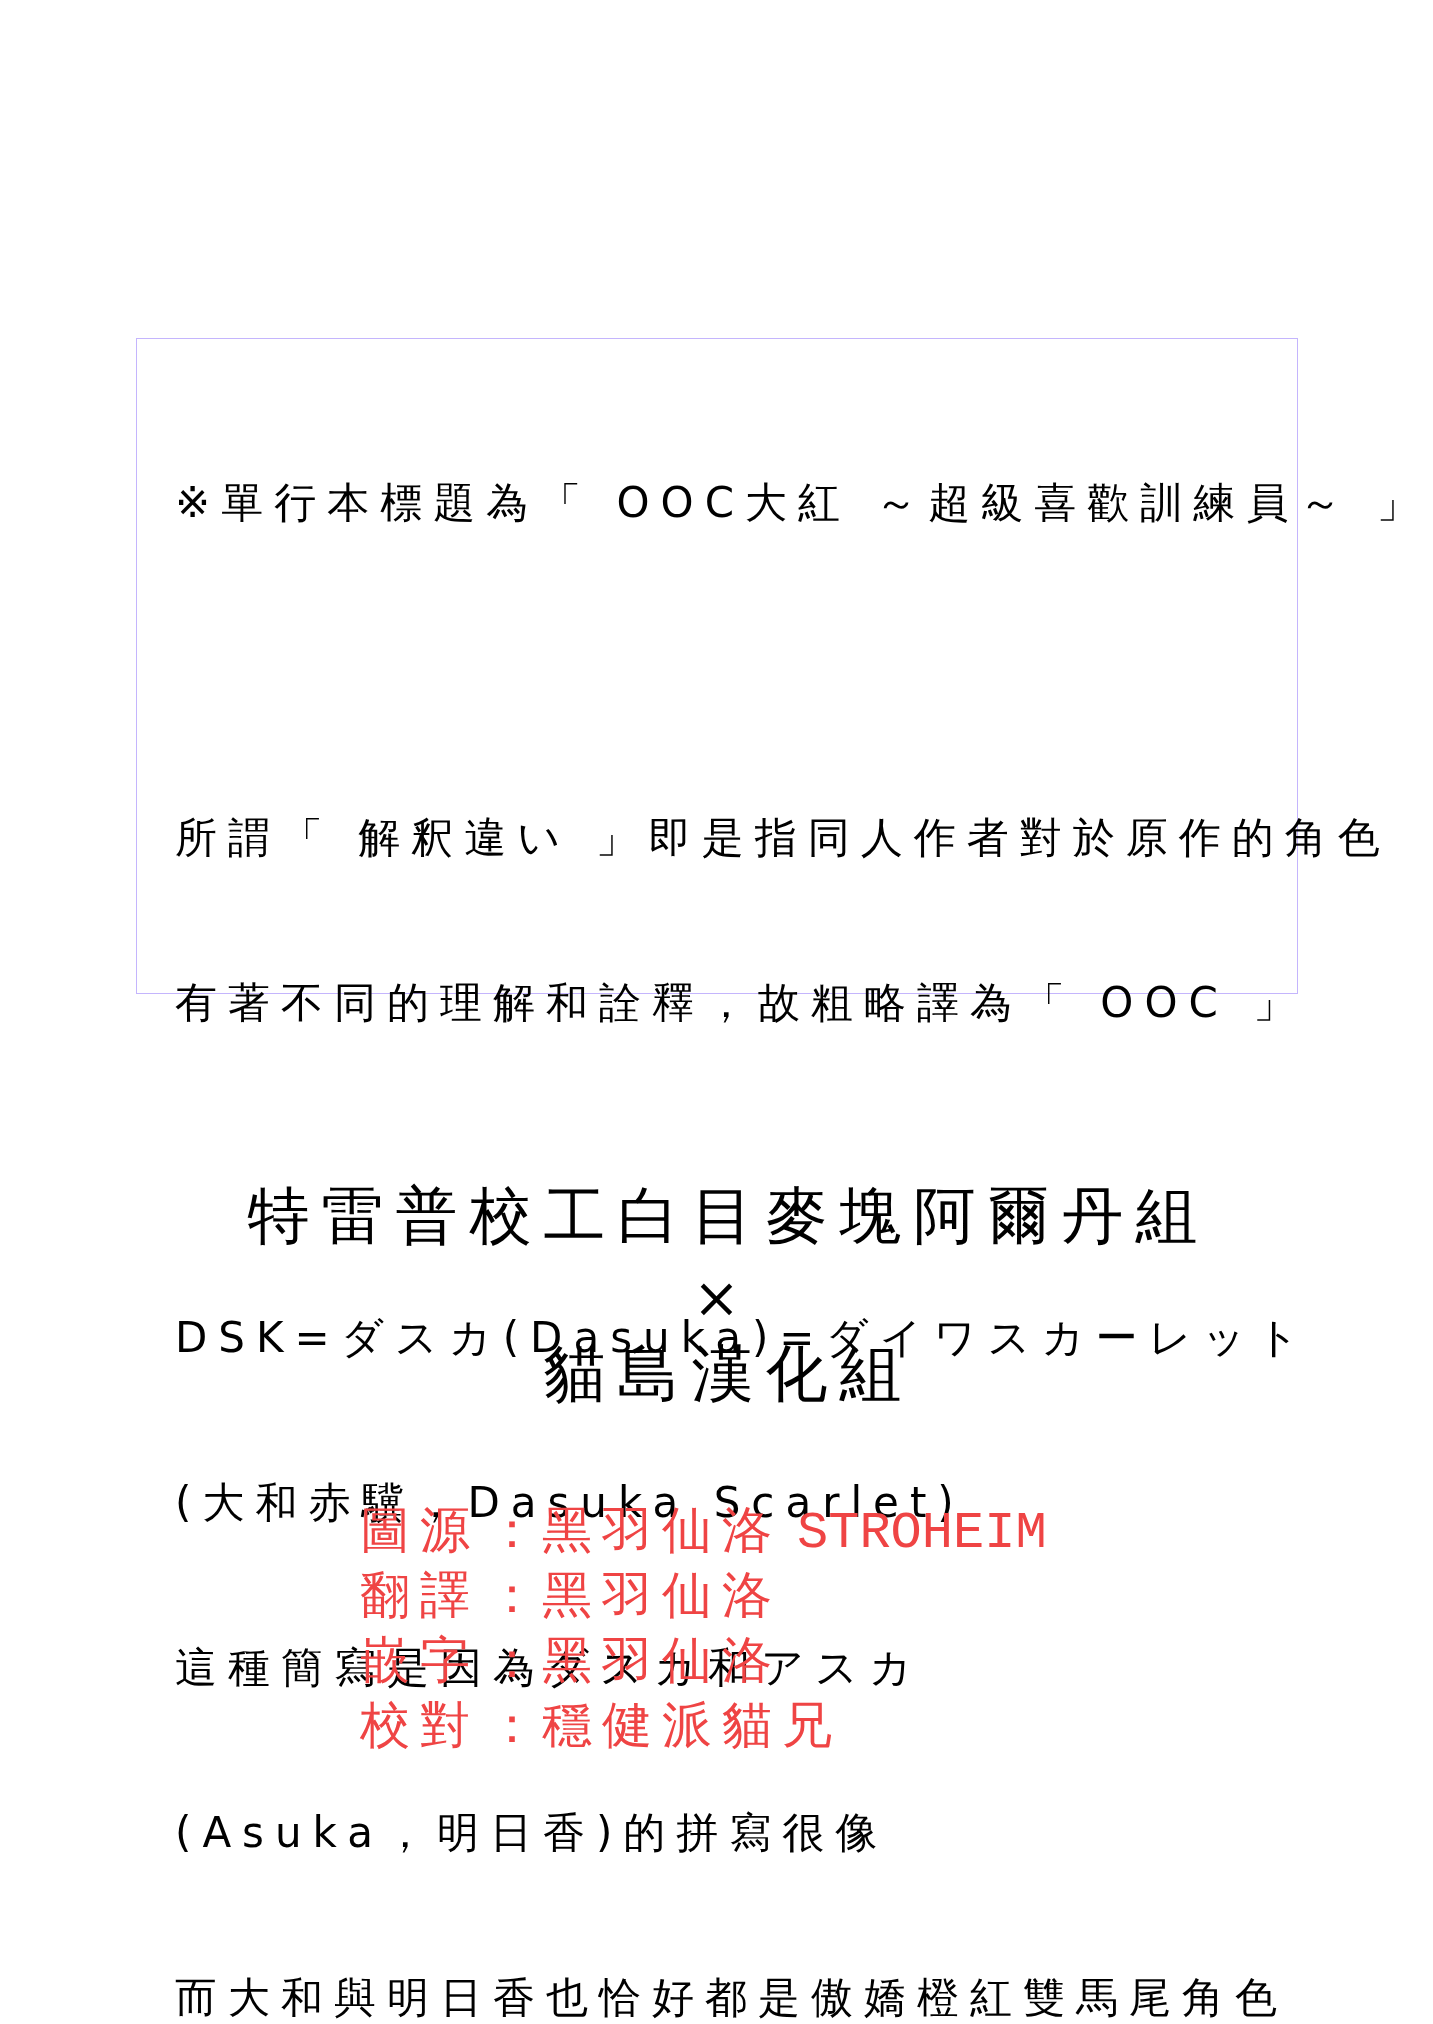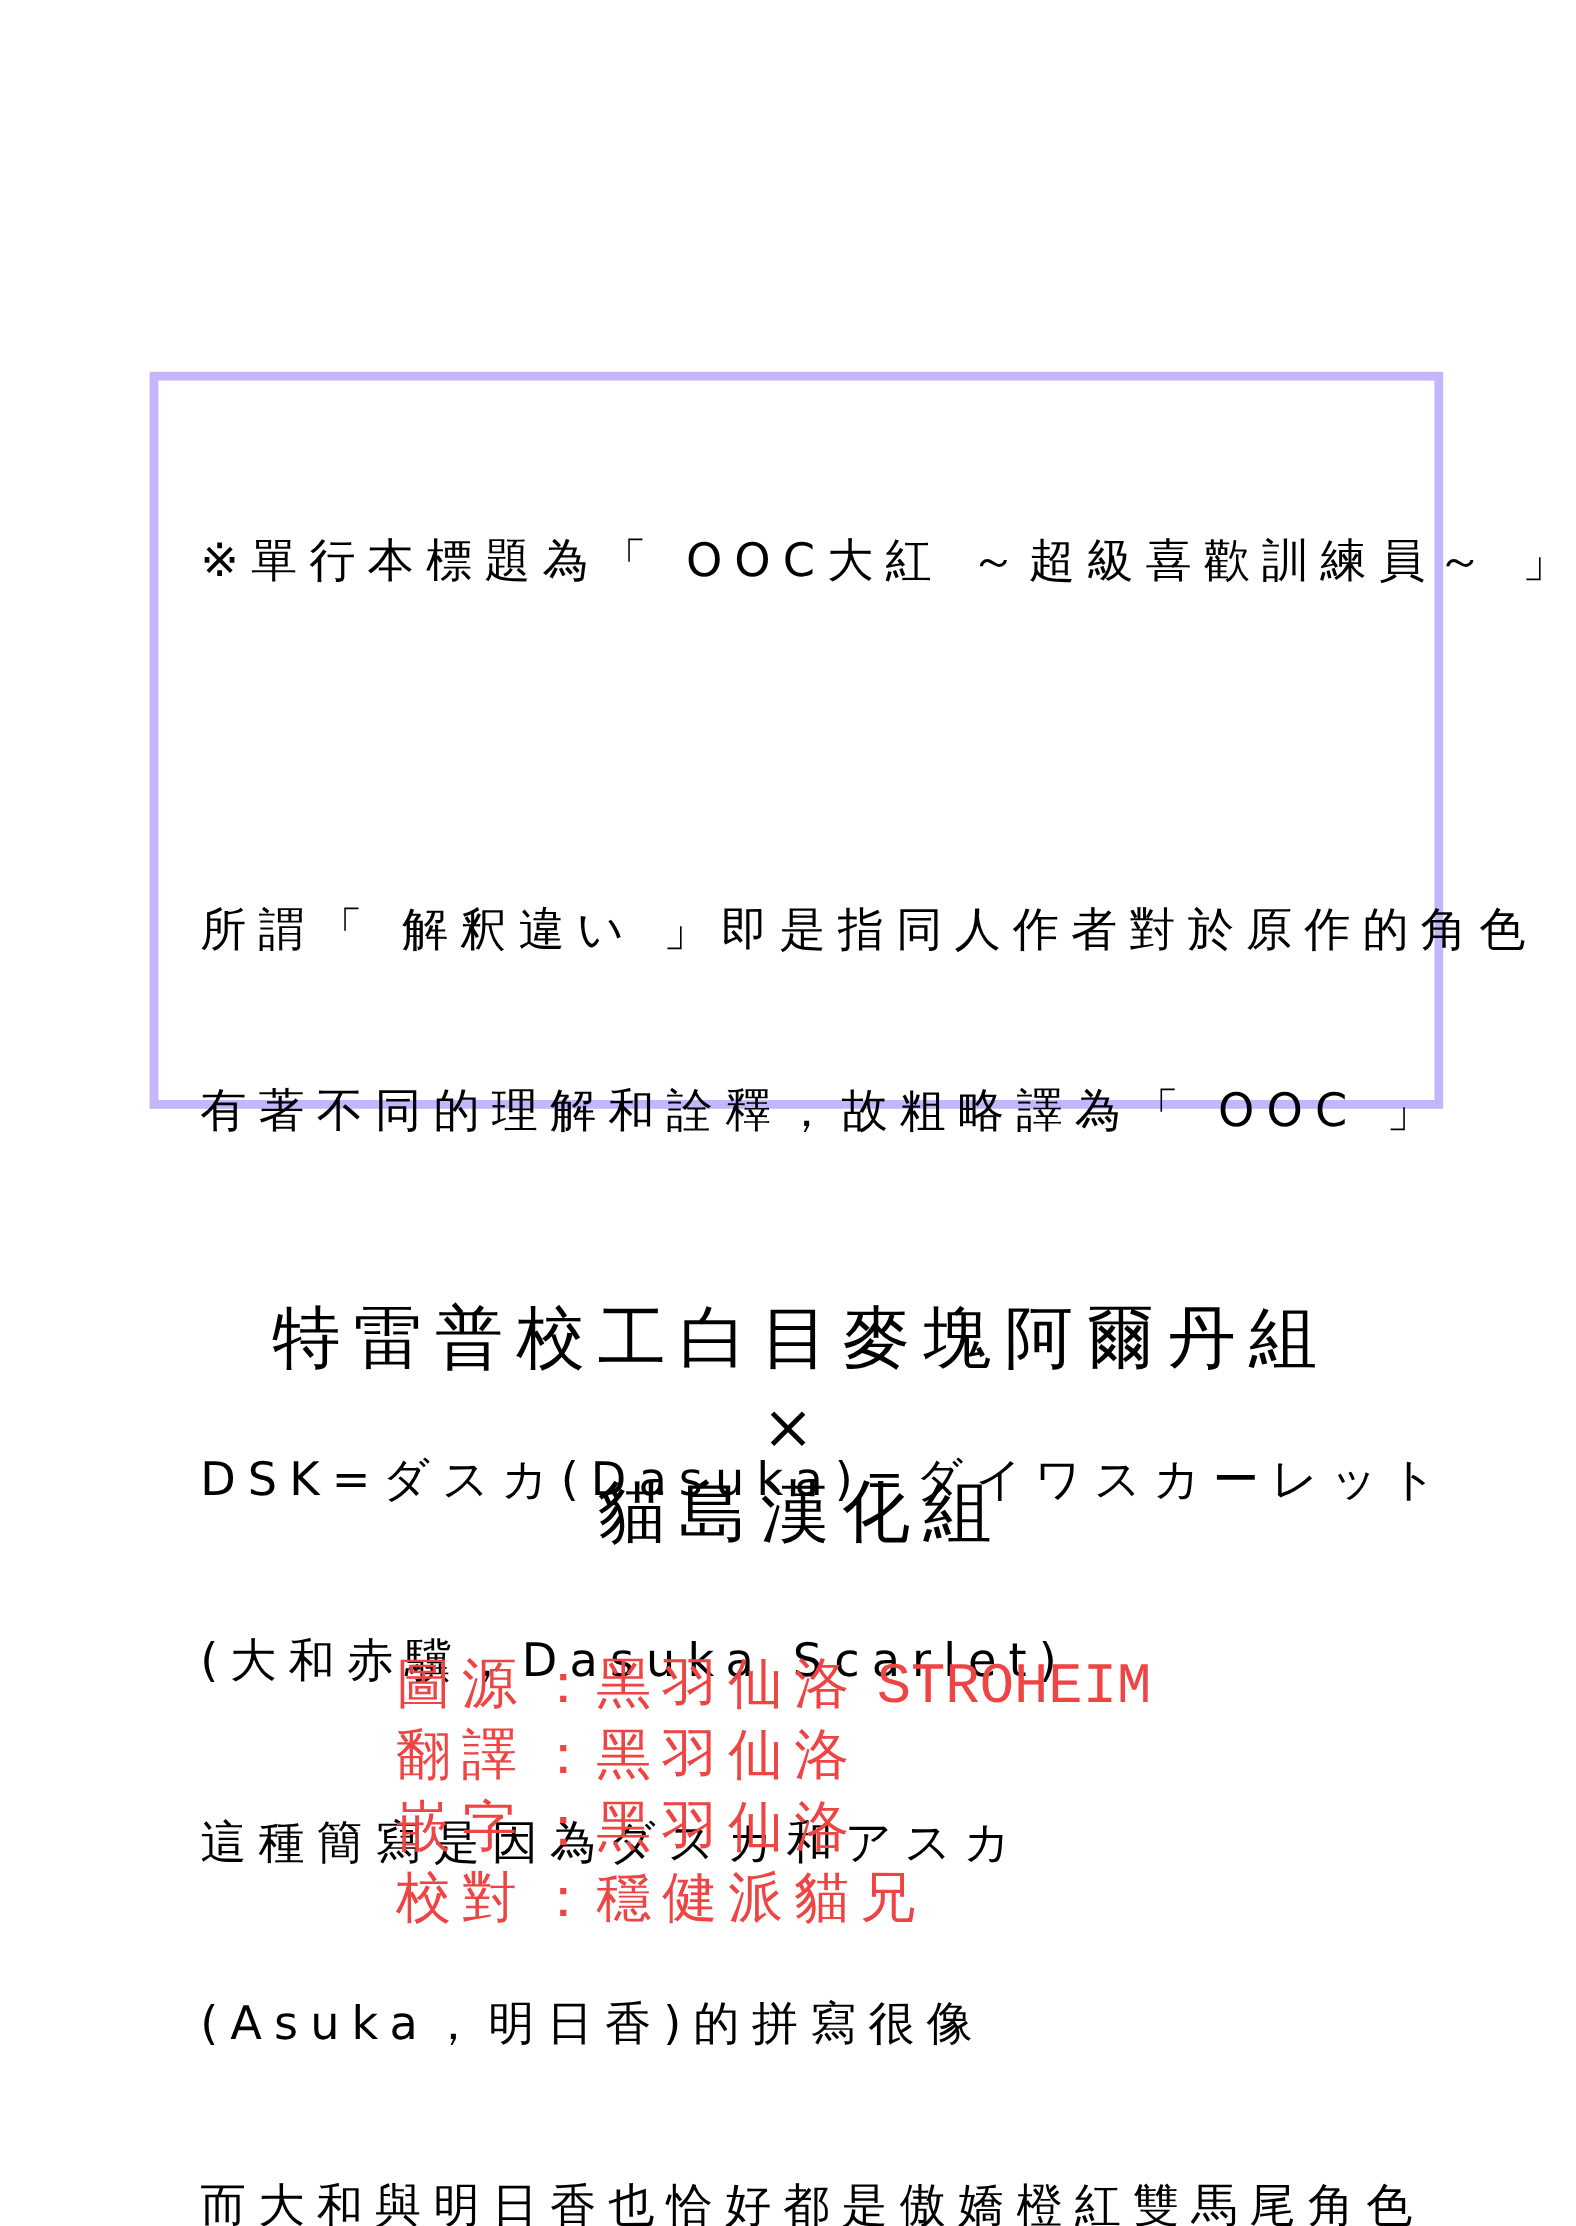--- a/index.html
+++ b/index.html
@@ -13,21 +13,21 @@
     position: relative;
     overflow: hidden;
     color: #000000;
   }
   .note-box {
     position: absolute;
     left: 136px;
     top: 338px;
     width: 1160px;
     height: 654px;
-    border: 8px solid #c4b5fd;
+    border: 1px solid #c4b5fd;
     box-sizing: content-box;
   }
   .note-text {
     position: absolute;
     left: 38px;
     top: 26px;
     margin: 0;
     padding: 0;
     font-family: "DejaVu Sans", sans-serif;
     font-size: 42px;

